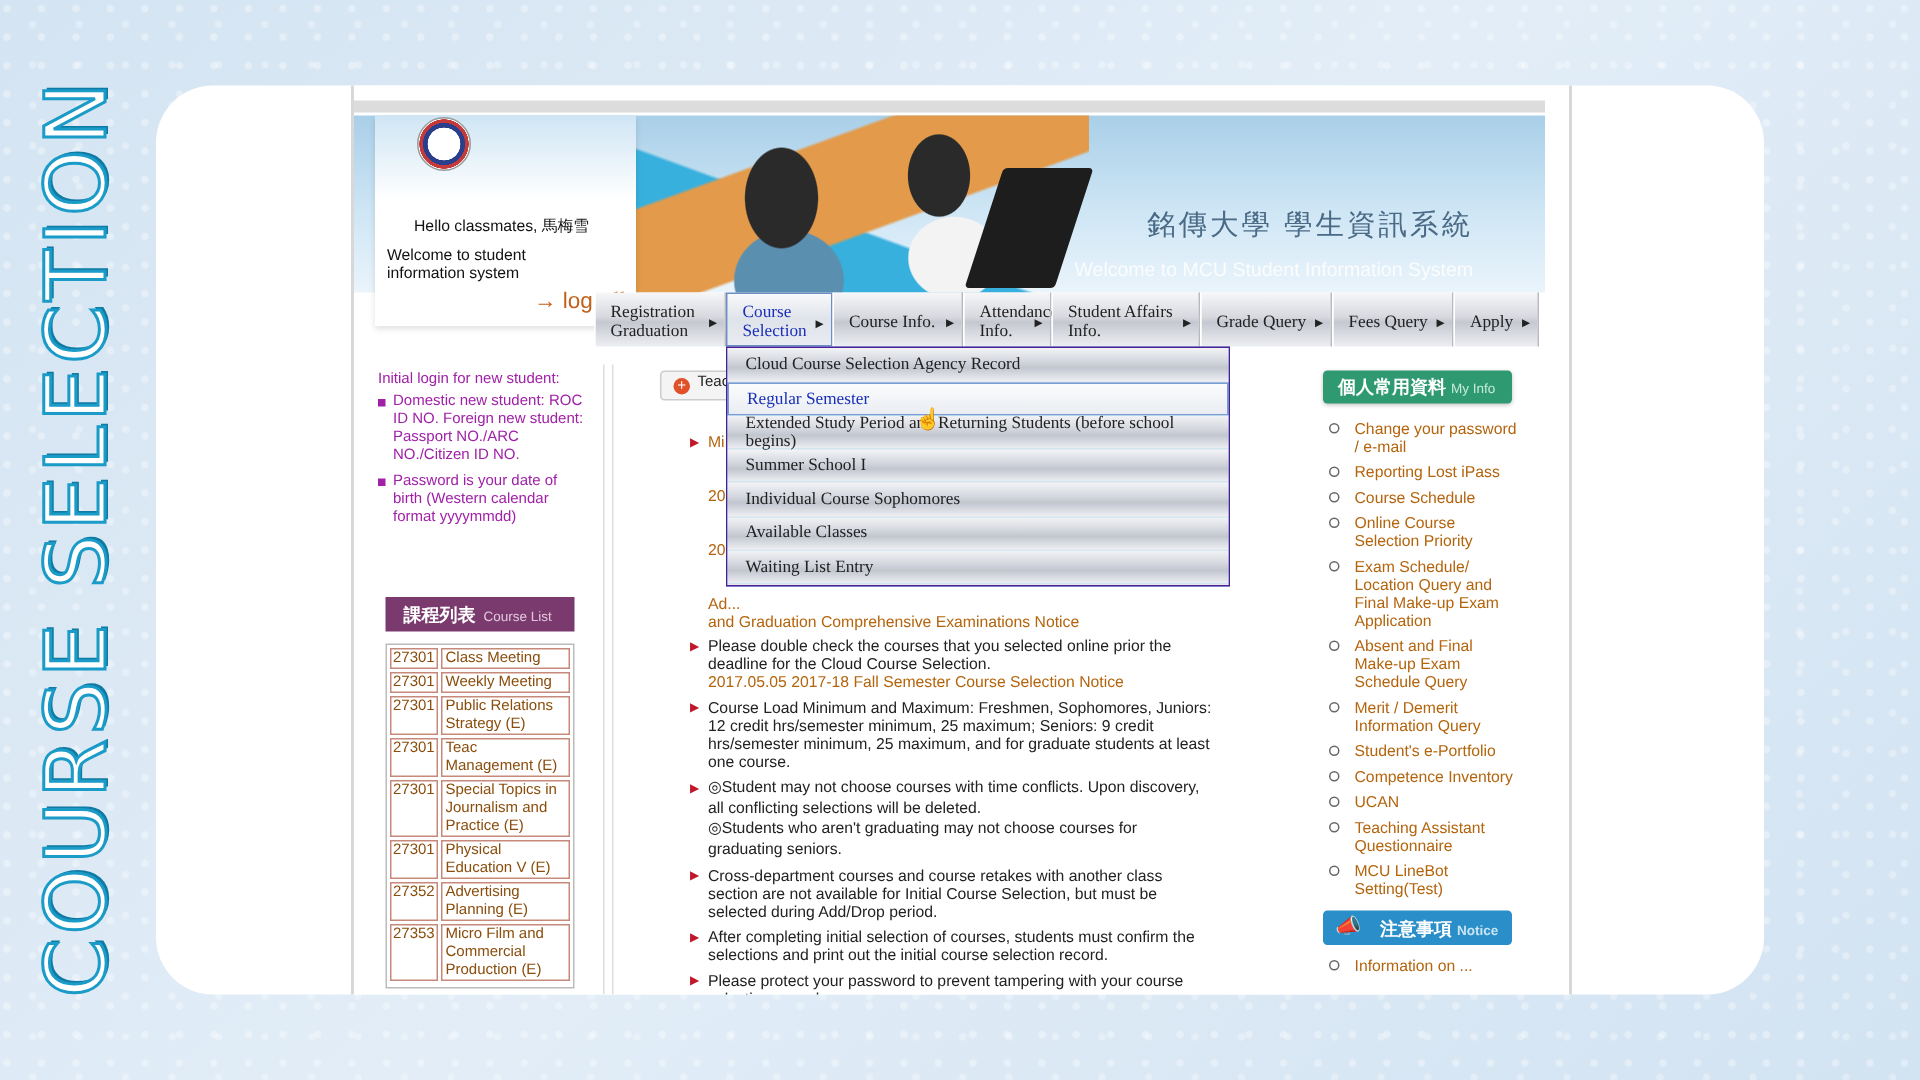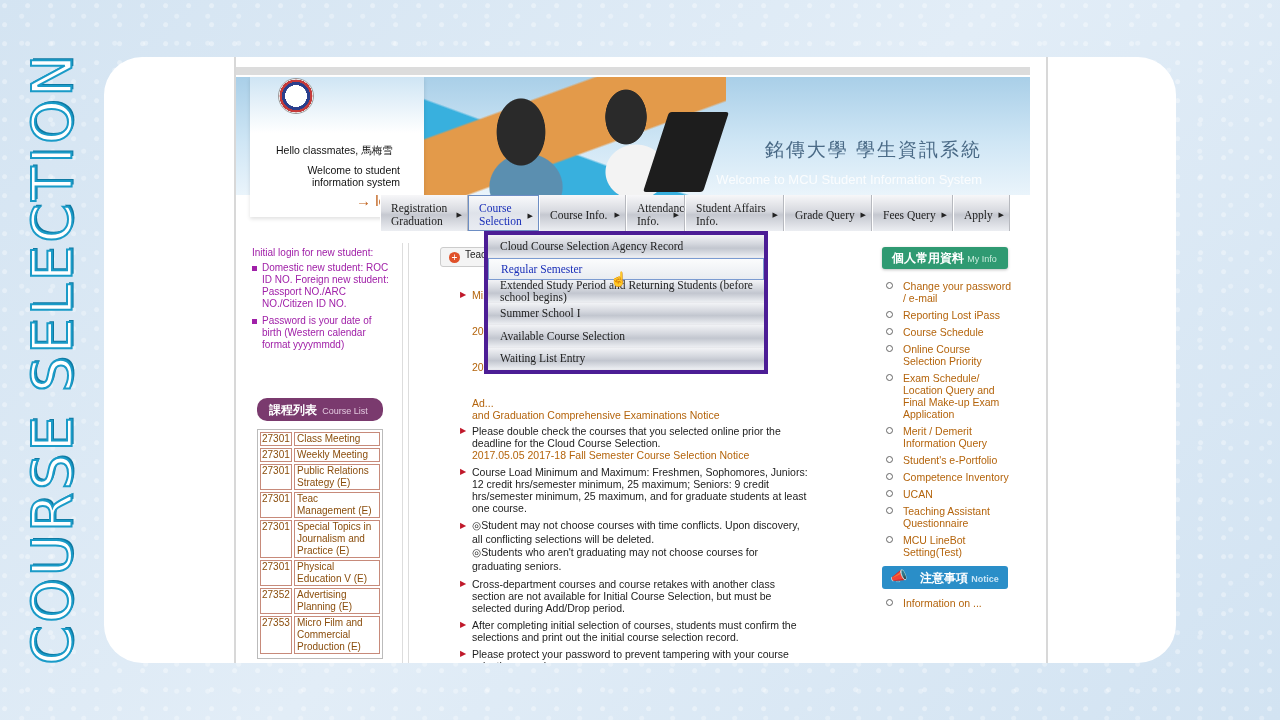--- a/index.html
+++ b/index.html
@@ -59,56 +59,56 @@
     position: absolute; left: 14px; top: 20px; width: 174px; height: 140px;
     background: linear-gradient(180deg, #cfe5f4 0%, #ffffff 40%);
     box-shadow: 0 2px 4px rgba(0,0,0,0.12);
   }
   .logo {
     position: absolute; left: 28px; top: 1px; width: 36px; height: 36px; border-radius: 50%;
     background: radial-gradient(circle, #ffffff 0 45%, #2a3f8c 46% 58%, #c43a3a 59% 68%, #ffffff 69% 80%, #8a8a8a 81%);
     border: 1px solid #999;
   }
   .hello { position: absolute; left: 26px; top: 67px; font-size: 10.5px; color: #111; }
-  .welcome-text { position: absolute; left: 30px; top: 87px; width: 120px; font-size: 10.5px; color: #111; line-height: 12px; text-align: right; }
+  .welcome-text { position: absolute; left: 8px; top: 87px; width: 120px; font-size: 10.5px; color: #111; line-height: 12px; }
   .logoff { position: absolute; left: 106px; top: 115px; font-size: 15px; color: #c0601a; cursor: pointer; }
 
   .nav {
-    position: absolute; left: 144px; top: 138px; height: 36px; display: flex;
+    position: absolute; left: 160px; top: 138px; height: 36px; display: flex;
   }
   .nav-item {
     position: relative; height: 36px; padding: 4px 14px 0 10px;
     background: linear-gradient(180deg, #f7f7f9 0%, #d7d9df 45%, #c5c8d0 55%, #eceef2 100%);
     border-right: 1px solid #b7b9bf; border-left: 1px solid #fff;
     font-family: "Liberation Serif", serif; font-size: 11.5px; color: #222; line-height: 13px;
     display: flex; align-items: center; cursor: pointer;
   }
   .nav-item .arrow { position: absolute; right: 5px; top: 14px; font-size: 7px; color: #222; }
   .nav-item.active { color: #1a2fb8; border: 1px solid #6d8ec4; background: linear-gradient(180deg, #f8f9fb 0%, #dfe3ea 50%, #e9ecf2 100%); }
 
   .dropdown {
-    position: absolute; left: 248px; top: 174px; width: 284px;
-    border: 4px solid #4c1d95; background: #7dd3fc;
+    position: absolute; left: 248px; top: 174px; width: 336px;
+    border: 1px solid #4c1d95; background: #7dd3fc;
   }
   .dd-item {
     height: 22.5px; padding-left: 12px; display: flex; align-items: center;
     font-family: "Liberation Serif", serif; font-size: 11.5px; color: #222;
     background: linear-gradient(180deg, #f2f3f6 0%, #d4d7de 40%, #c2c6cf 60%, #eceef2 100%);
     border-bottom: 1px solid #e8e9ed; cursor: pointer;
   }
   .dd-item.hover { color: #1a2fb8; background: linear-gradient(180deg, #fbfcfd 0%, #e9ecf1 100%); border: 1px solid #7b9bd1; }
   .cursor { position: absolute; left: 374px; top: 214px; font-size: 14px; color: #000; }
 
   .left-col { position: absolute; left: 16px; top: 190px; width: 140px; }
   .login-title { font-size: 10px; color: #a020a8; margin-bottom: 4px; }
   .login-list { list-style: none; font-size: 10px; color: #a020a8; line-height: 12px; }
   .login-list li { position: relative; padding-left: 10px; margin-bottom: 5px; }
   .login-list li::before { content: ""; position: absolute; left: 0; top: 4px; width: 5px; height: 5px; background: #a020a8; }
   .course-hdr {
-    position: absolute; left: 21px; top: 341px; width: 126px; height: 23px; border-radius: 10px;
+    position: absolute; left: 21px; top: 341px; width: 126px; height: 23px; border-radius: 0;
     background: #7a3a6e; color: #fff; font-size: 12px; font-weight: bold; padding: 4px 0 0 12px;
   }
   .course-hdr small { font-weight: normal; font-size: 9px; color: #e2c8de; margin-left: 2px; }
   .course-table {
     position: absolute; left: 21px; top: 372px; width: 126px; border: 1px solid #bbb; padding: 2px;
   }
   .course-row { display: flex; margin-bottom: 2px; font-size: 10px; color: #8a4d0c; line-height: 12px; }
   .course-row .code { width: 32px; border: 1px solid #c78a7a; padding: 0 1px; }
   .course-row .name { flex: 1; border: 1px solid #c78a7a; margin-left: 2px; padding: 0 2px; }
 
@@ -290,20 +290,21 @@
     <div class="myinfo-hdr">
       <span>個人常用資料</span>
       <small>My Info</small>
     </div>
     <ul class="info-list">
       <li>Change your password / e-mail</li>
       <li>Reporting Lost iPass</li>
       <li>Course Schedule</li>
       <li>Online Course Selection Priority</li>
       <li>Exam Schedule/ Location Query and Final Make-up Exam Application</li>
+      <li>Absent and Final Make-up Exam Schedule Query</li>
       <li>Merit / Demerit Information Query</li>
       <li>Student's e-Portfolio</li>
       <li>Competence Inventory</li>
       <li>UCAN</li>
       <li>Teaching Assistant Questionnaire</li>
       <li>MCU LineBot Setting(Test)</li>
     </ul>
     <div class="notice-hdr">
       <span class="horn">📣</span>
       <span>注意事項</span>
@@ -312,17 +313,18 @@
     <ul class="info-list" style="margin-top:8px">
       <li>Information on ...</li>
     </ul>
   </div>
 
   <div class="dropdown">
     <div class="dd-item">Cloud Course Selection Agency Record</div>
     <div class="dd-item hover">Regular Semester</div>
     <div class="dd-item">Extended Study Period and Returning Students (before school begins)</div>
     <div class="dd-item">Summer School I</div>
-    <div class="dd-item">Available Course Selection</div>
+    <div class="dd-item">Individual Course Sophomores</div>
+    <div class="dd-item">Available Classes</div>
     <div class="dd-item">Waiting List Entry</div>
   </div>
   <div class="cursor">☝</div>
 </div>
 
 </body></html>

